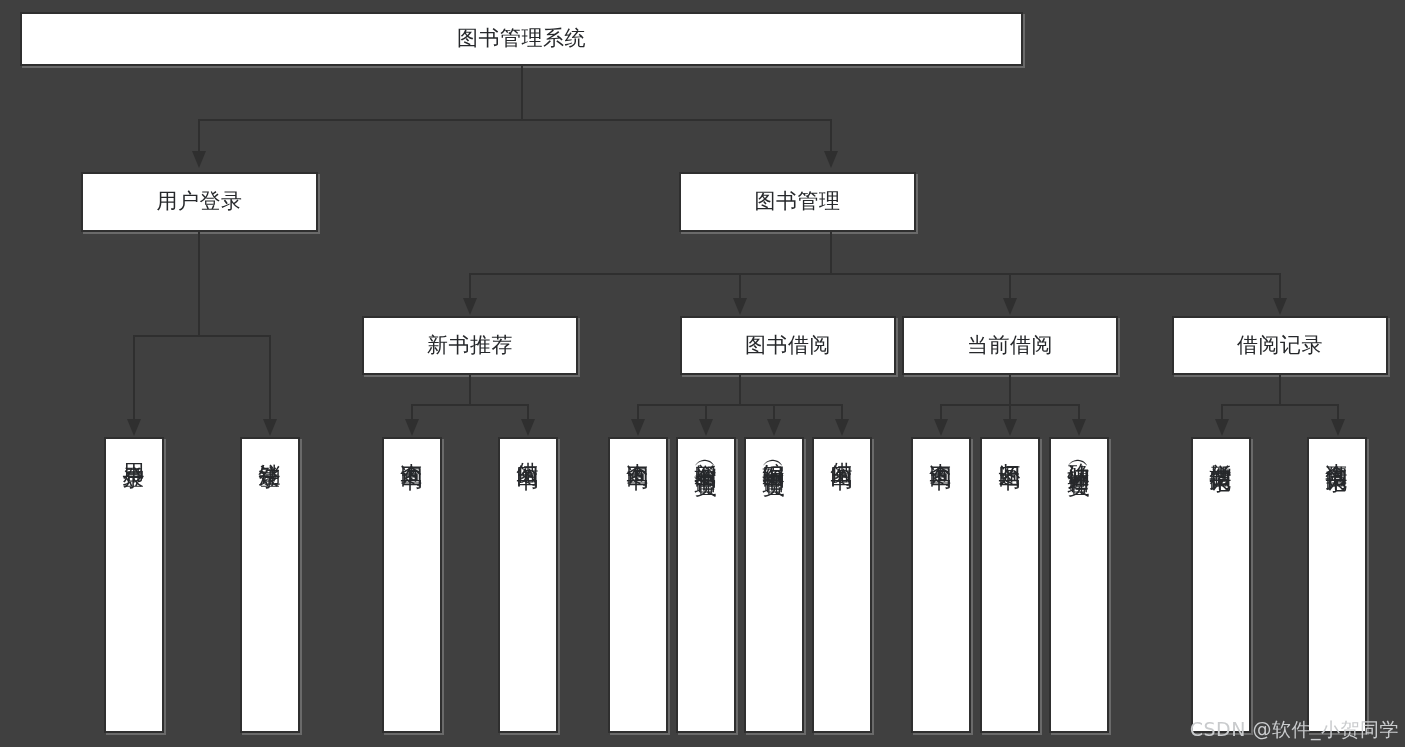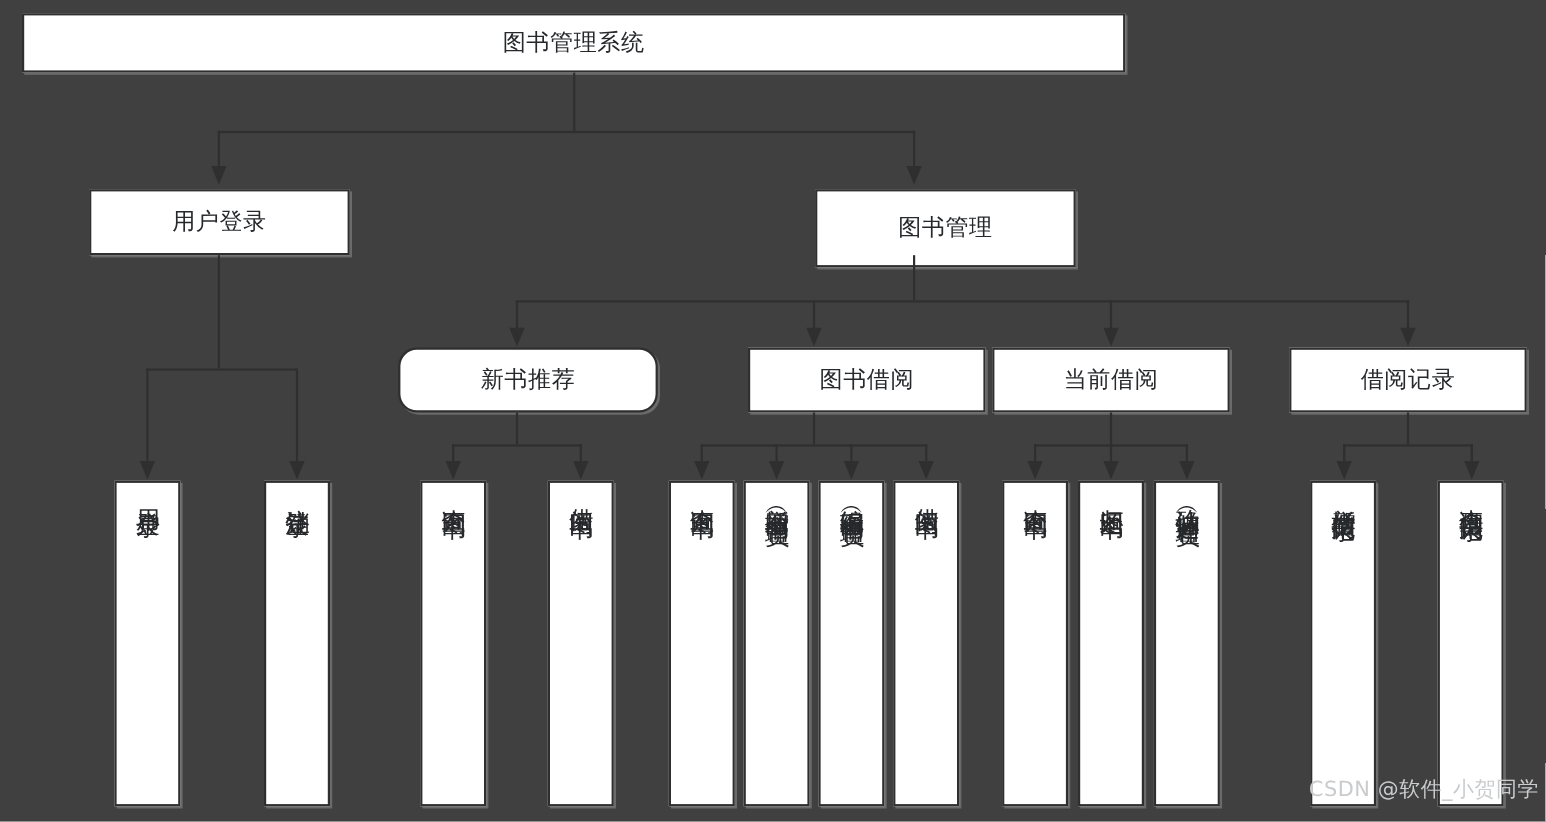--- a/index.html
+++ b/index.html
@@ -68,21 +68,21 @@
     width: 0;
     height: 0;
     border-left: 7px solid transparent;
     border-right: 7px solid transparent;
     border-top: 17px solid #2f2f2f;
   }
   
   #watermark {
     position: absolute;
     right: 6px;
-    bottom: 16px;
+    bottom: 4px;
     font-size: 19px;
     color: #c9cbcd;
     letter-spacing: 0.5px;
     white-space: nowrap;
     user-select: none;
     margin-top: 28px;
   }
 </style>
 </head>
 <body>
@@ -100,21 +100,21 @@
   <div class="edge vline" style="left:198px; top:119px; width:2px; height:33px;"></div>
   <div class="arrow" style="left:192px; top:151px;"></div>
 
   <div class="edge vline" style="left:830px; top:119px; width:2px; height:33px;"></div>
   <div class="arrow" style="left:824px; top:151px;"></div>
 
   <div class="node h" style="left:81px; top:172px; width:237px; height:60px;">
     <span class="label">用户登录</span>
   </div>
 
-  <div class="node h" style="left:741px; top:172px; width:237px; height:71px;">
+  <div class="node h" style="left:679px; top:172px; width:237px; height:60px;">
     <span class="label">图书管理</span>
   </div>
 
   <div class="edge vline" style="left:198px; top:232px; width:2px; height:103px;"></div>
   <div class="edge hline" style="left:133px; top:335px; width:137px; height:2px;"></div>
   <div class="edge vline" style="left:133px; top:335px; width:2px; height:85px;"></div>
   <div class="arrow" style="left:127px; top:419px;"></div>
   <div class="edge vline" style="left:269px; top:335px; width:2px; height:85px;"></div>
   <div class="arrow" style="left:263px; top:419px;"></div>
 
@@ -122,21 +122,21 @@
   <div class="edge hline" style="left:469px; top:273px; width:812px; height:2px;"></div>
   <div class="edge vline" style="left:469px; top:273px; width:2px; height:26px;"></div>
   <div class="arrow" style="left:463px; top:298px;"></div>
   <div class="edge vline" style="left:739px; top:273px; width:2px; height:26px;"></div>
   <div class="arrow" style="left:733px; top:298px;"></div>
   <div class="edge vline" style="left:1009px; top:273px; width:2px; height:26px;"></div>
   <div class="arrow" style="left:1003px; top:298px;"></div>
   <div class="edge vline" style="left:1279px; top:273px; width:2px; height:26px;"></div>
   <div class="arrow" style="left:1273px; top:298px;"></div>
 
-  <div class="node h" style="left:362px; top:316px; width:236px; height:59px;border-radius:17px;">
+  <div class="node h" style="left:362px; top:316px; width:216px; height:59px;">
     <span class="label">新书推荐</span>
   </div>
   <div class="node h" style="left:632px; top:316px; width:216px; height:59px;margin-left:48px;">
     <span class="label">图书借阅</span>
   </div>
   <div class="node h" style="left:902px; top:316px; width:216px; height:59px;">
     <span class="label">当前借阅</span>
   </div>
   <div class="node h" style="left:1172px; top:316px; width:216px; height:59px;">
     <span class="label">借阅记录</span>

